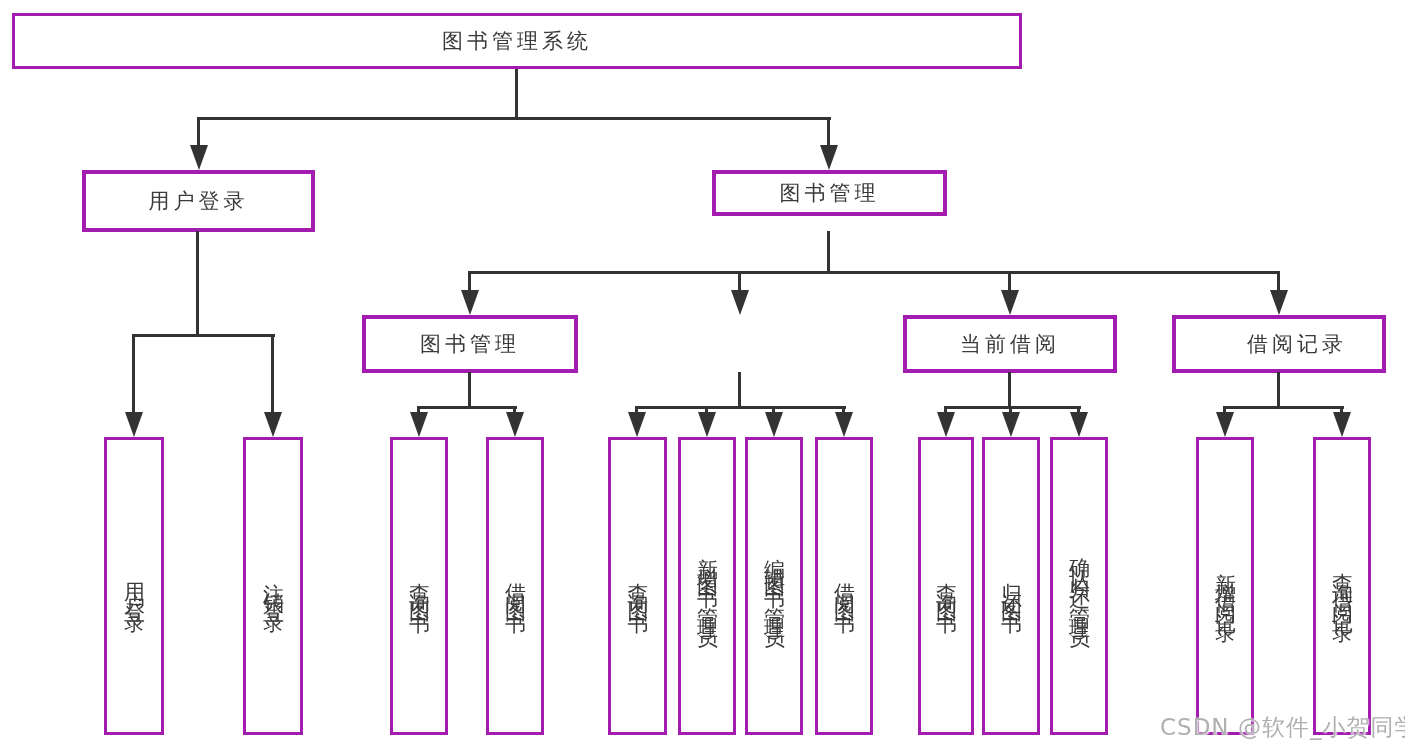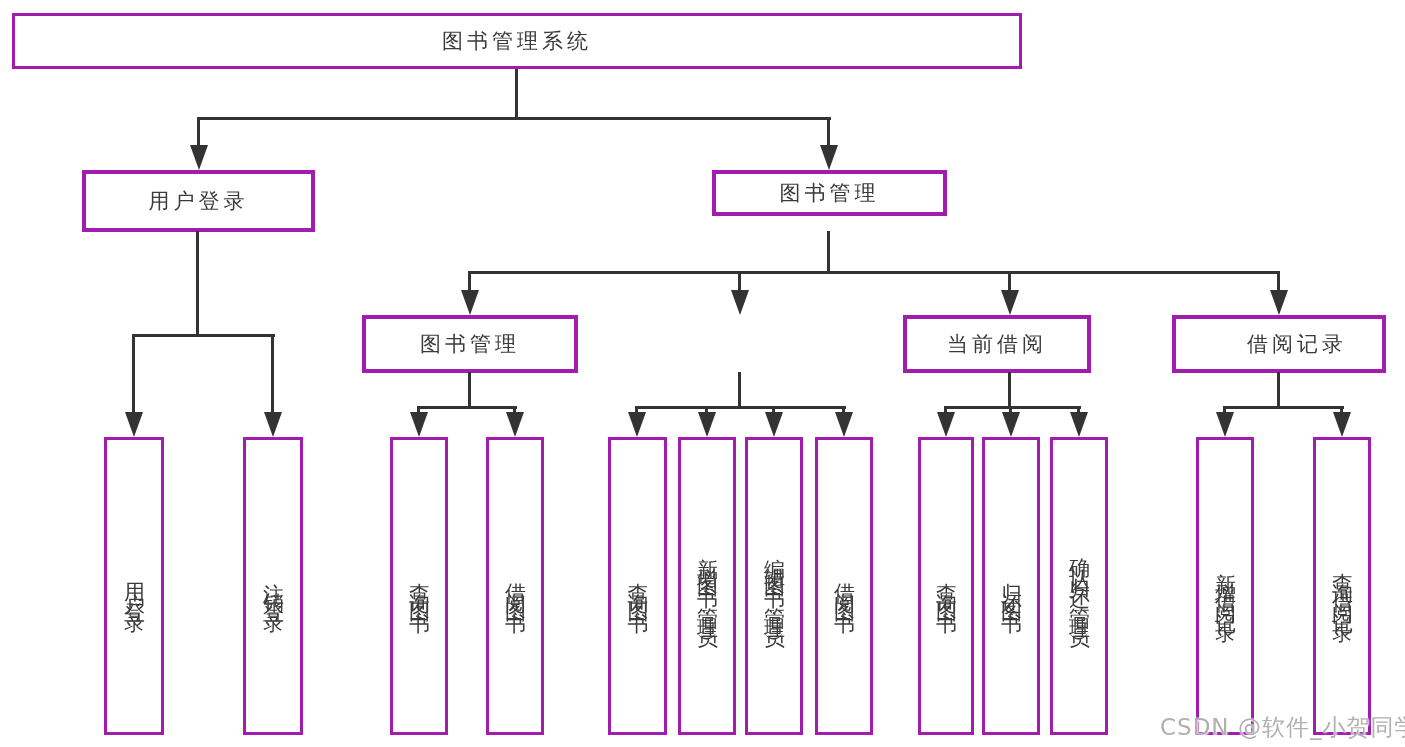--- a/index.html
+++ b/index.html
@@ -95,21 +95,21 @@
   <div class="v" style="left:738px; top:271px; height:20px;"></div>
   <div class="arrow" style="left:731px; top:290px;"></div>
   <div class="v" style="left:1008px; top:271px; height:20px;"></div>
   <div class="arrow" style="left:1001px; top:290px;"></div>
   <div class="v" style="left:1277px; top:271px; height:20px;"></div>
   <div class="arrow" style="left:1270px; top:290px;"></div>
 
   <div class="box lvl" style="left:362px; top:315px; width:216px; height:58px;">
     <span class="hlabel">图书管理</span>
   </div>
-  <div class="box lvl" style="left:903px; top:315px; width:188px; height:58px;">
+  <div class="box lvl" style="left:903px; top:315px; width:214px; height:58px;">
     <span class="hlabel">当前借阅</span>
   </div>
   <div class="box lvl" style="left:1172px; top:315px; width:214px; height:58px;padding-left:36px;">
     <span class="hlabel">借阅记录</span>
   </div>
 
   <div class="v" style="left:468px; top:372px; height:35px;"></div>
   <div class="h" style="left:417px; top:406px; width:100px;"></div>
   <div class="v" style="left:417px; top:406px; height:9px;"></div>
   <div class="arrow" style="left:410px; top:412px;"></div>

